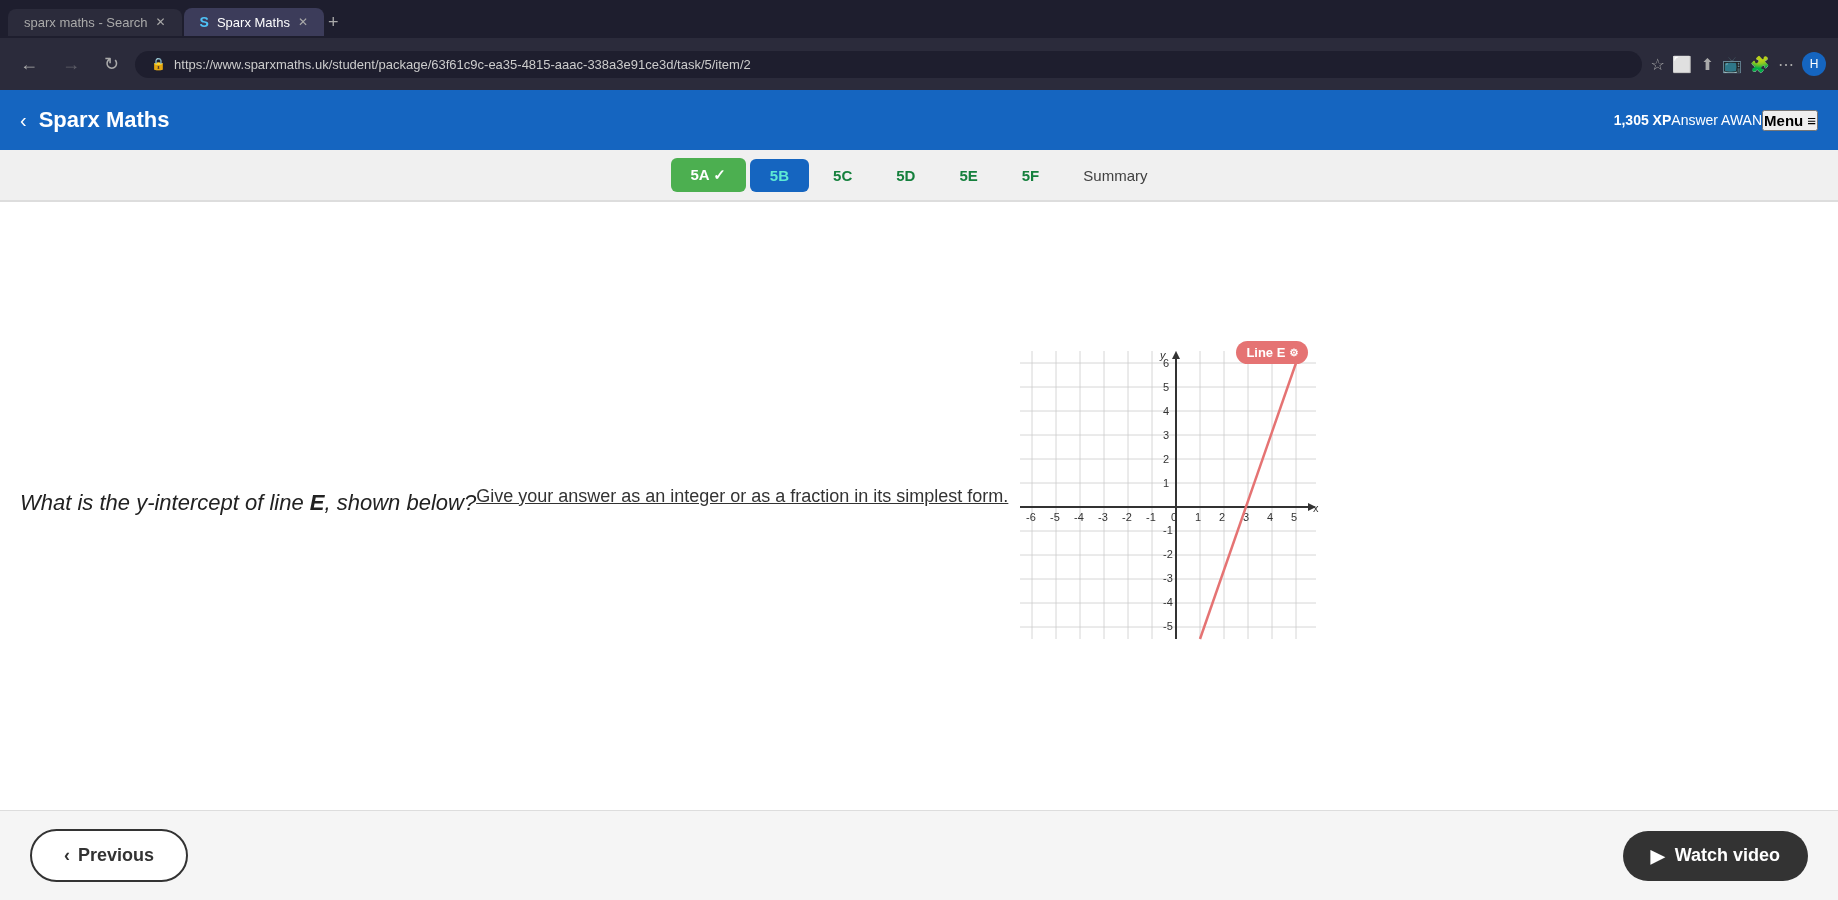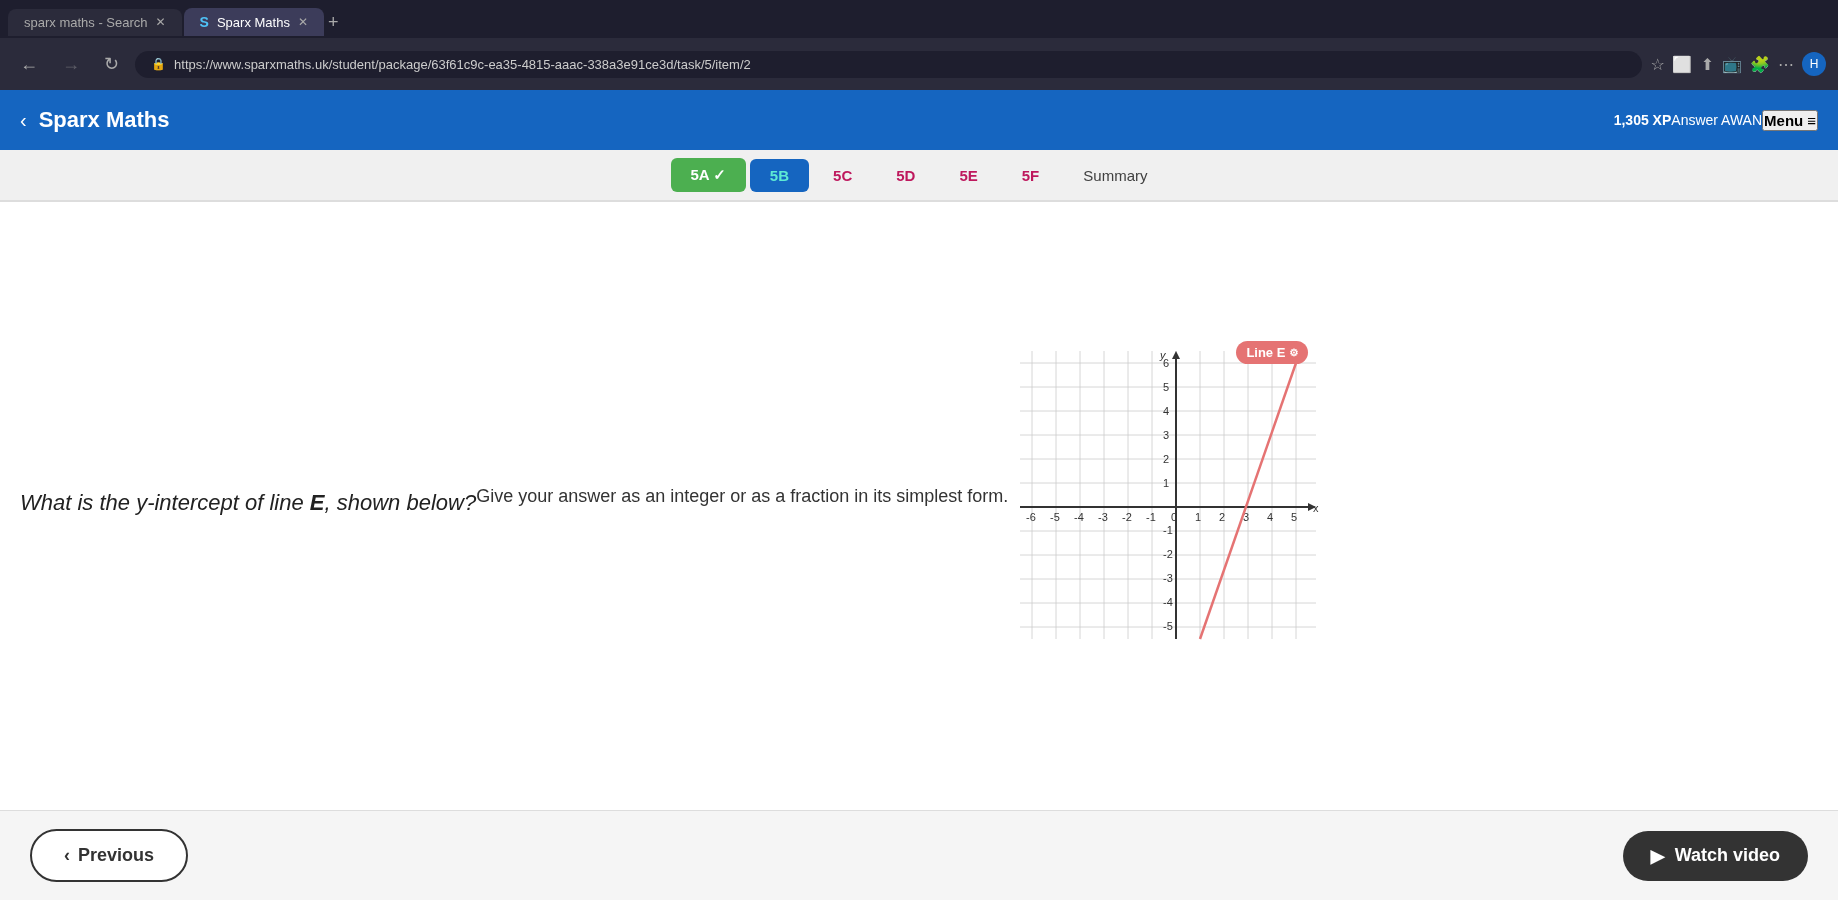--- a/index.html
+++ b/index.html
@@ -55,21 +55,21 @@
     .xp-badge { font-weight: bold; }
     .menu-btn { cursor: pointer; display: flex; align-items: center; gap: 4px; font-size: 15px; font-weight: bold; }
 
     
     .tabs-bar {
       background: #f0f0f0; display: flex; justify-content: center; align-items: center;
       gap: 4px; padding: 8px 18px; border-bottom: 2px solid #ddd; flex-shrink: 0;
     }
     .tab-item {
       padding: 8px 20px; border-radius: 6px; font-size: 15px; font-weight: bold;
-      cursor: pointer; color: #be185d; background: transparent; border: none;
+      cursor: pointer; color: #15803d; background: transparent; border: none;
     }
     .tab-item.completed {
       background: #4caf50; color: white; border-radius: 6px;
     }
     .tab-item.active {
       background: #1565c0; color: #5eead4; border-radius: 6px;
     }
     .tab-item.summary {
       color: #404040; background: transparent; font-weight: normal;
     }
@@ -77,21 +77,21 @@
     
     .content-area {
       flex: 1; display: flex; flex-direction: row; align-items: center;
       padding: 30px 20px 20px; overflow-y: auto; background: #fff;
     }
     .question-text {
       font-size: 22px; color: #222; text-align: center; margin-bottom: 16px;
       font-style: italic;
     }
     .instruction-text {
-      font-size: 18px; color: #333; text-align: center; margin-bottom: 30px;
+      font-size: 18px; color: #333; text-align: center; margin-bottom: 30px; text-decoration: underline;
     }
 
     
     .graph-container {
       position: relative; margin-bottom: 30px;
     }
     .graph-canvas {
       border: none;
     }
     .line-label {

